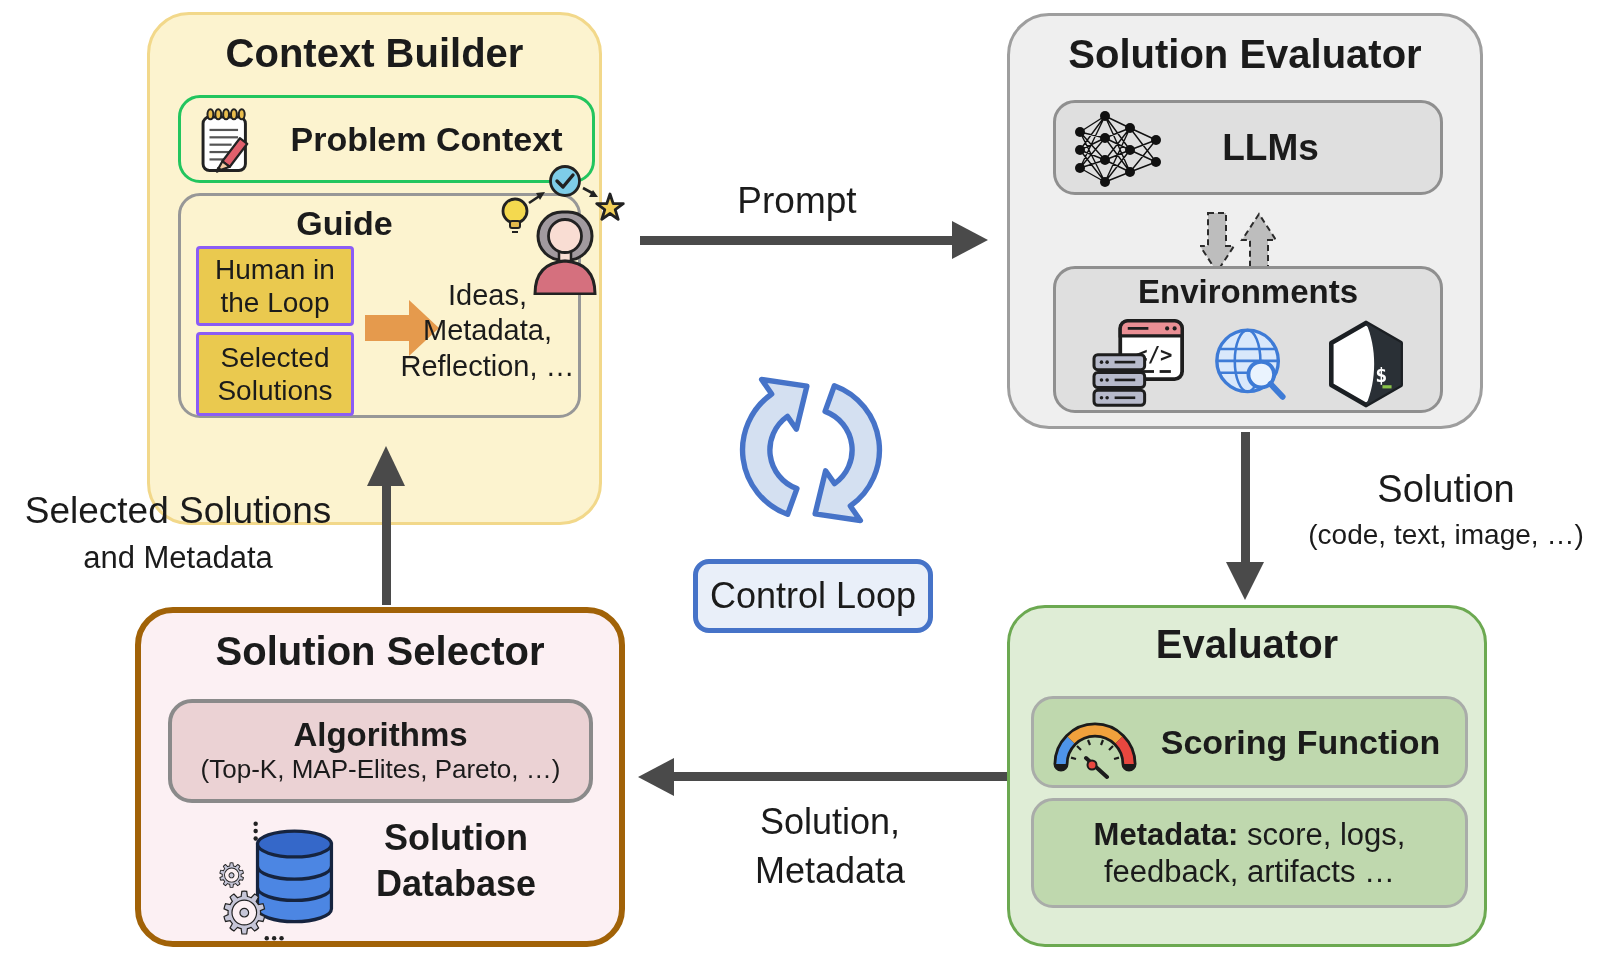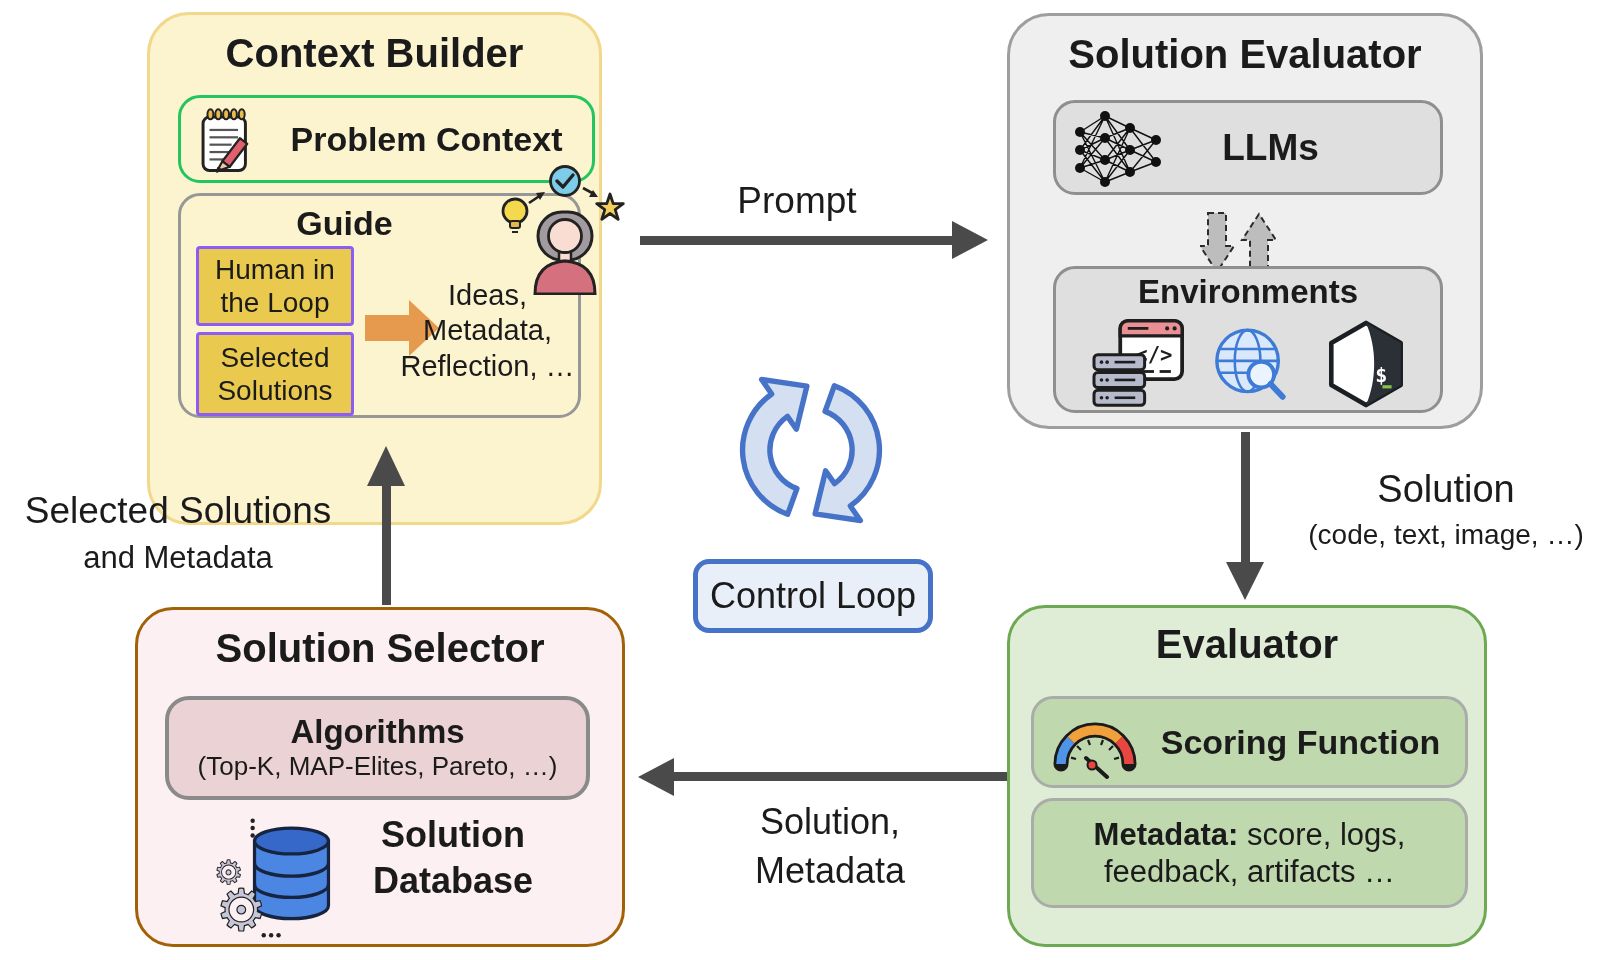--- a/index.html
+++ b/index.html
@@ -44,21 +44,21 @@
   #ev{left:1007px;top:605px;width:480px;height:342px;background:#DFEDD6;border:3px solid #6CA951;border-radius:38px;}
   #ev .panel-title{top:14px;}
   .greenbox{background:#BFD8AE;border:3px solid #A9ACA9;}
   #score-box{left:21px;top:88px;width:437px;height:92px;}
   #gauge-icon{left:14px;top:13px;width:94px;height:68px;}
   #score-label{position:absolute;left:108px;right:6px;top:50%;transform:translateY(-50%);
                text-align:center;font-weight:bold;font-size:34px;}
   #meta-box{left:21px;top:190px;width:437px;height:110px;display:flex;flex-direction:column;
             align-items:center;justify-content:center;font-size:31px;line-height:1.2;text-align:center;}
   
-  #ss{left:135px;top:607px;width:490px;height:340px;background:#FCF0F3;border:3px solid #a16207;border-radius:38px;}
+  #ss{left:135px;top:607px;width:490px;height:340px;background:#FCF0F3;border:6px solid #a16207;border-radius:38px;}
   #ss .panel-title{top:16px;}
   #alg-box{left:27px;top:86px;width:425px;height:104px;background:#EBD2D4;border:4px solid #8A8A8A;border-radius:24px;
            display:flex;flex-direction:column;align-items:center;justify-content:center;}
   #alg-title{font-weight:bold;font-size:33px;line-height:1.15;}
   #alg-sub{font-size:26px;line-height:1.2;}
   #db-icon{left:74px;top:202px;width:122px;height:132px;}
   #db-label{position:absolute;left:190px;top:202px;width:250px;text-align:center;
             font-weight:bold;font-size:36px;line-height:1.28;}
   
   #loop-icon{left:723px;top:362px;width:176px;height:176px;}

